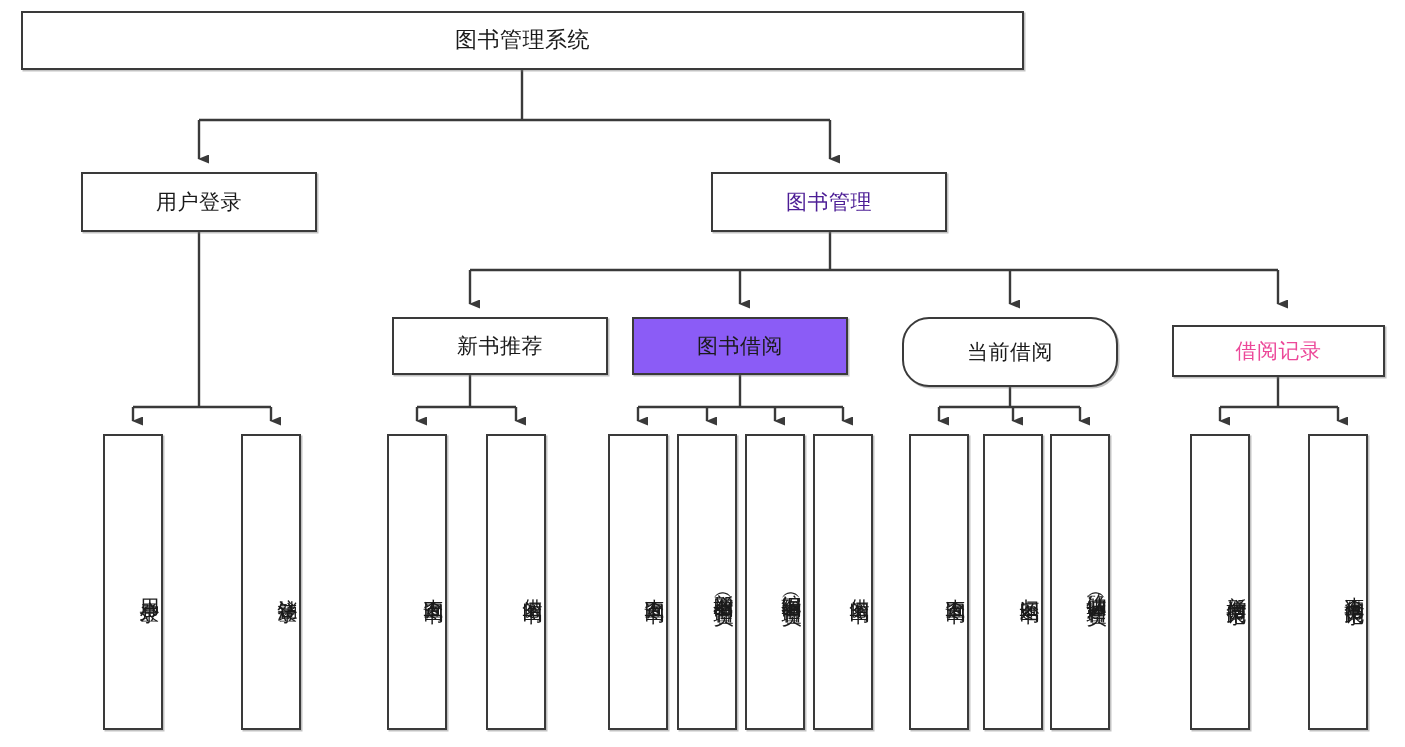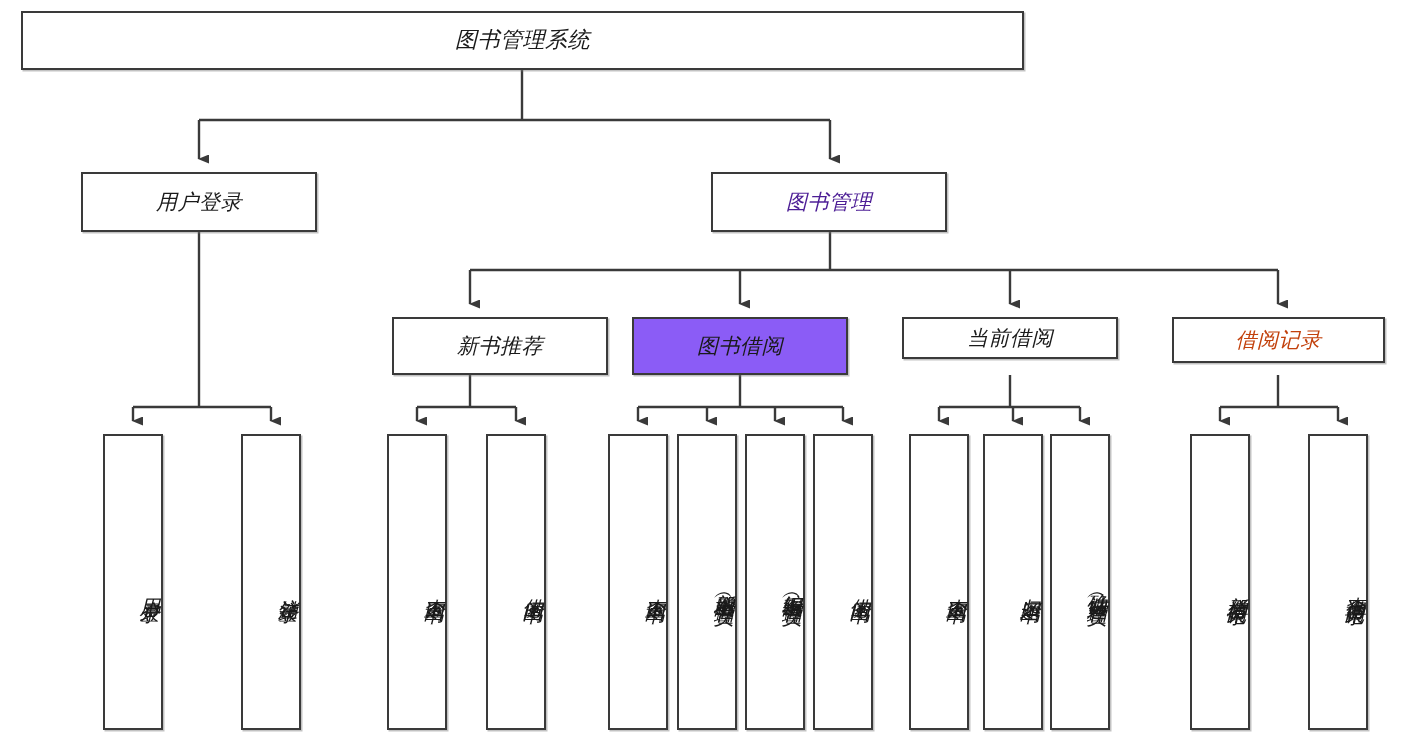--- a/index.html
+++ b/index.html
@@ -29,21 +29,20 @@
   .node {
     position: absolute;
     box-sizing: border-box;
     background: #ffffff;
     border: 2px solid #eab308;
     box-shadow: 1.5px 1.5px 0 rgba(120,120,120,0.45);
     display: flex;
     align-items: center;
     justify-content: center;
     color: #1a1a1a;
-    font-style: italic;
   }
   .node.horizontal {
     font-size: 21px;
     letter-spacing: 0.5px;
     line-height: 1.2;
   }
   .node.root {
     font-size: 22px;
   }
   .node.vertical {
@@ -132,24 +131,24 @@
       </div>
       <div class="node horizontal level2" style="left: 711px; top: 172px; width: 236px; height: 60px; background: rgb(255, 255, 255); border-color: rgb(58, 58, 58); color: #4c1d95;">
         <span class="node-label">图书管理</span>
       </div>
       <div class="node horizontal level3" style="left: 362px; top: 317px; width: 216px; height: 58px; background: rgb(255, 255, 255); border-color: rgb(58, 58, 58); color: rgb(26, 26, 26); margin-left: 30px;">
         <span class="node-label">新书推荐</span>
       </div>
       <div class="node horizontal level3" style="left: 632px; top: 317px; width: 216px; height: 58px; background: #8b5cf6; border-color: rgb(58, 58, 58); color: rgb(26, 26, 26);">
         <span class="node-label">图书借阅</span>
       </div>
-      <div class="node horizontal level3" style="left: 902px; top: 317px; width: 216px; height: 42px; background: rgb(255, 255, 255); border-color: rgb(58, 58, 58); color: rgb(26, 26, 26);">
+      <div class="node horizontal level3" style="left: 902px; top: 317px; width: 216px; height: 70px; background: rgb(255, 255, 255); border-color: rgb(58, 58, 58); color: rgb(26, 26, 26); border-radius: 27px;">
         <span class="node-label">当前借阅</span>
       </div>
-      <div class="node horizontal level3" style="left: 1172px; top: 317px; width: 213px; height: 46px; background: rgb(255, 255, 255); border-color: rgb(58, 58, 58); color: #c2410c;">
+      <div class="node horizontal level3" style="left: 1172px; top: 325px; width: 213px; height: 52px; background: rgb(255, 255, 255); border-color: rgb(58, 58, 58); color: #ec4899;">
         <span class="node-label">借阅记录</span>
       </div>
       <div class="node vertical leaf" style="left: 103px; top: 434px; width: 60px; height: 296px; background: rgb(255, 255, 255); border-color: rgb(58, 58, 58); color: rgb(26, 26, 26);">
         <span class="node-label">用户登录</span>
       </div>
       <div class="node vertical leaf" style="left: 241px; top: 434px; width: 60px; height: 296px; background: rgb(255, 255, 255); border-color: rgb(58, 58, 58); color: rgb(26, 26, 26);">
         <span class="node-label">注销登录</span>
       </div>
       <div class="node vertical leaf" style="left: 387px; top: 434px; width: 60px; height: 296px; background: rgb(255, 255, 255); border-color: rgb(58, 58, 58); color: rgb(26, 26, 26);">
         <span class="node-label">查询图书</span>

